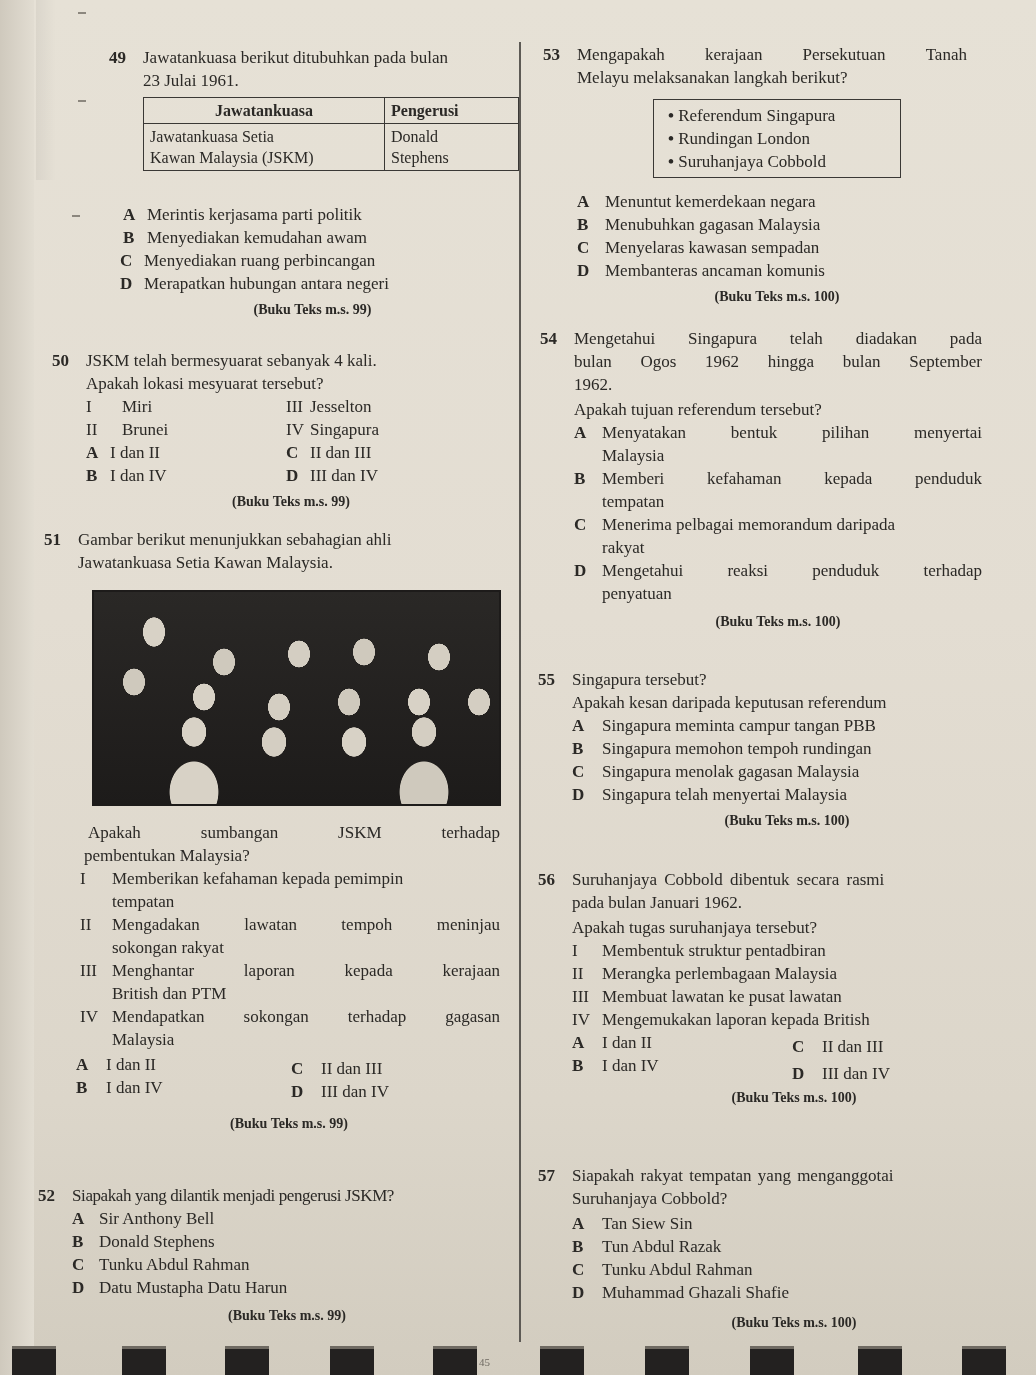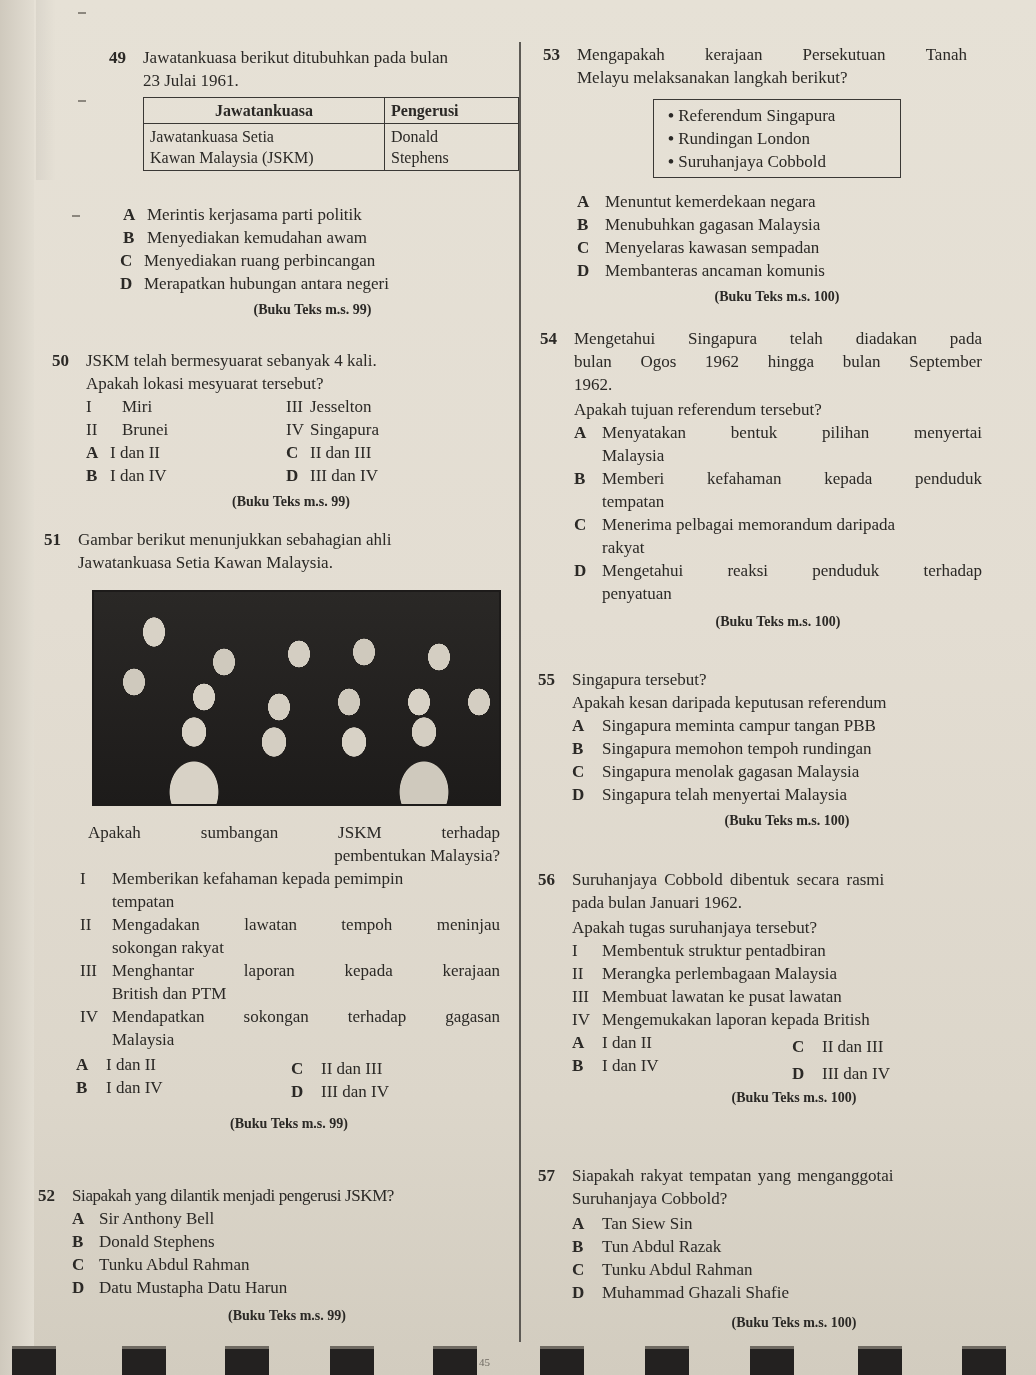--- a/index.html
+++ b/index.html
@@ -145,21 +145,21 @@
 
 <div class="photo" title="Group photograph of JSKM members"></div>
 
 <div class="q" style="left:88px; top:821px; width:412px;">
   <div class="line justify">
     <span>Apakah</span>
     <span>sumbangan</span>
     <span>JSKM</span>
     <span>terhadap</span>
   </div>
-  <div class="line" style="margin-left:-4px;text-align:right;">pembentukan Malaysia?</div>
+  <div class="line" style="margin-left:-4px;">pembentukan Malaysia?</div>
 
   <div class="opt-roman" style="margin-left:-8px; padding-left:32px;">
     <span class="letter">I</span>
     <div class="justify">
         <span>Memberikan kefahaman kepada pemimpin</span>
       </div>
     <div>tempatan</div>
   </div>
   <div class="opt-roman" style="margin-left:-8px; padding-left:32px;">
     <span class="letter">II</span>

